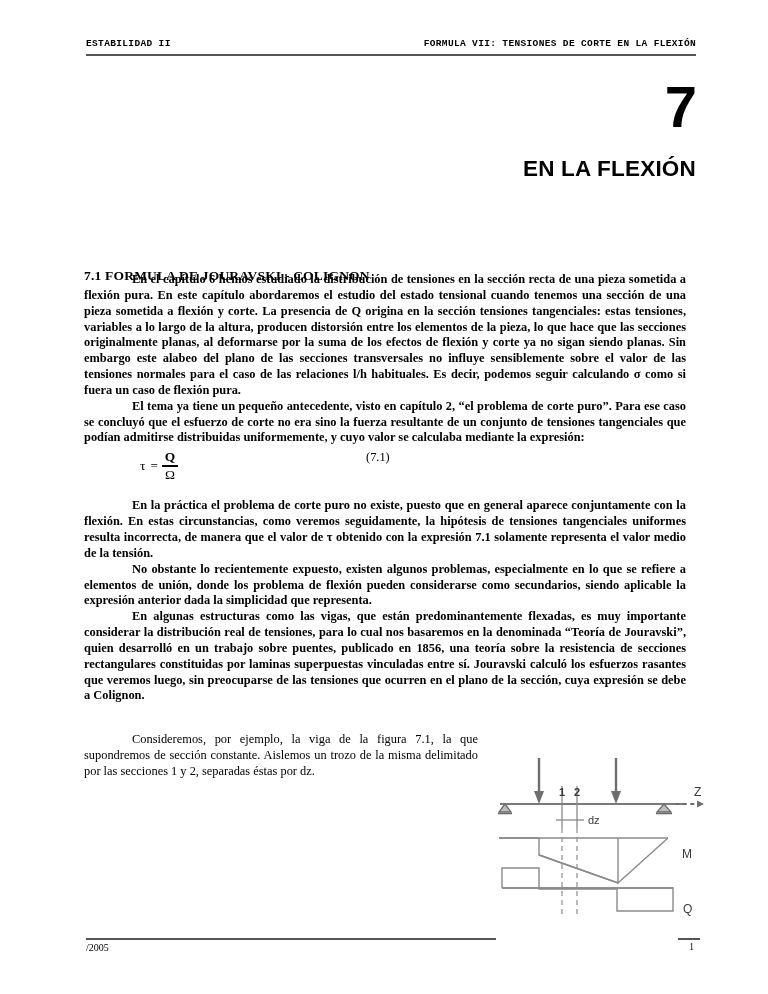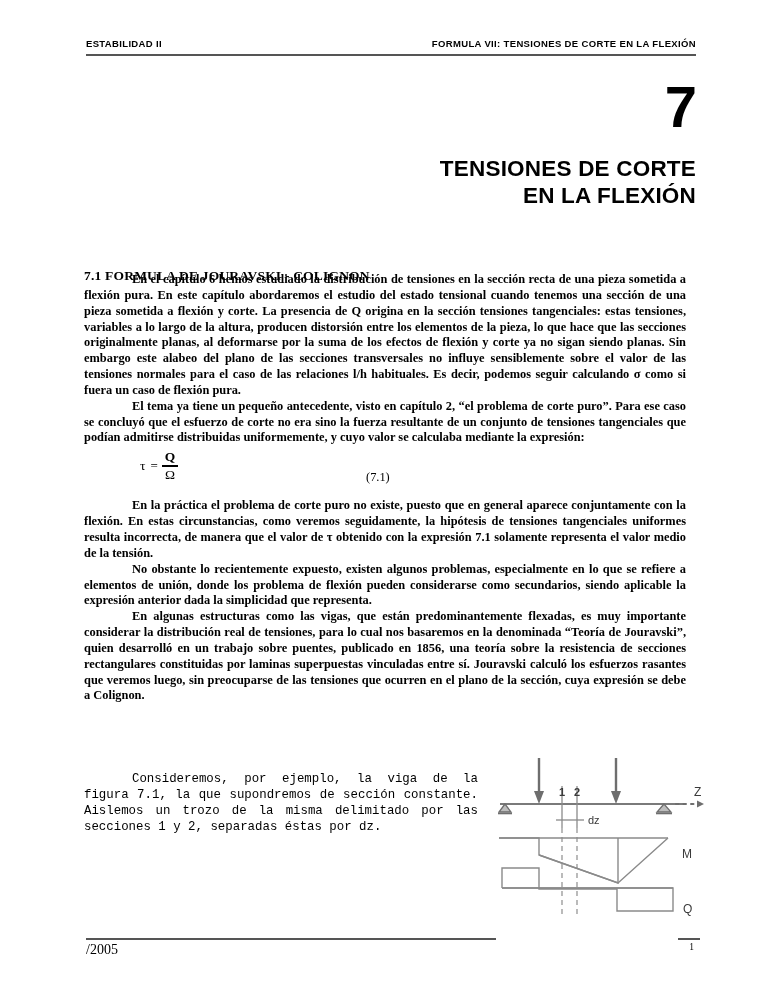--- a/index.html
+++ b/index.html
@@ -22,21 +22,21 @@
 
   
   .header {
     position: absolute;
     left: 86px;
     top: 38px;
     width: 610px;
     display: flex;
     justify-content: space-between;
     align-items: baseline;
-    font-family: Liberation Sans, sans-serif;
+    font-family: Liberation Mono, monospace;
     font-weight: bold;
     font-size: 9.5px;
     letter-spacing: 0.35px;
   }
   .header-rule {
     position: absolute;
     left: 86px;
     top: 54px;
     width: 610px;
     height: 2px;
@@ -129,34 +129,33 @@
     height: 1.4px;
     background: #000;
   }
   .frac .den {
     font-size: 13.5px;
     padding: 1px 3px 0 3px;
   }
   .eq-number {
     position: absolute;
     left: 282px;
-    top: 24px;
+    top: 4px;
     font-size: 12.4px;
   }
 
   
   .lower-col {
     position: absolute;
     left: 84px;
-    top: 772px;
+    top: 732px;
     width: 394px;
     font-size: 12.4px;
     line-height: 15.9px;
     text-align: justify;
-    font-family: Liberation Mono, monospace;
   }
   .lower-col p {
     margin: 0;
     text-indent: 48px;
   }
 
   
   .figure {
     position: absolute;
     left: 498px;
@@ -172,21 +171,21 @@
     left: 86px;
     top: 938px;
     width: 410px;
     height: 2px;
     background: #555555;
   }
   .footer-left {
     position: absolute;
     left: 86px;
     top: 942px;
-    font-size: 14px;
+    font-size: 10px;
   }
   .footer-pagerule {
     position: absolute;
     right: 68px;
     top: 938px;
     width: 22px;
     height: 2px;
     background: #555555;
   }
   .footer-page {
@@ -202,21 +201,20 @@
 <div class="page">
 
   <div class="header">
     <span>ESTABILIDAD II</span>
     <span>FORMULA VII: TENSIONES DE CORTE EN LA FLEXIÓN</span>
   </div>
   <div class="header-rule"></div>
 
   <div class="chapter-number">7</div>
   <div class="chapter-title">
-    <div>TENSIONES DE CORTE</div>
     <div>EN LA FLEXIÓN</div>
   </div>
 
   <div class="section-heading">7.1 FORMULA DE JOURAVSKI - COLIGNON</div>
 
   <div class="body-col">
     <p>En el capítulo 6 hemos estudiado la distribución de tensiones en la sección recta de una pieza sometida a flexión pura. En este capítulo abordaremos el estudio del estado tensional cuando tenemos una sección de una pieza sometida a flexión y corte. La presencia de Q origina en la sección tensiones tangenciales: estas tensiones, variables a lo largo de la altura, producen distorsión entre los elementos de la pieza, lo que hace que las secciones originalmente planas, al deformarse por la suma de los efectos de flexión y corte ya no sigan siendo planas. Sin embargo este alabeo del plano de las secciones transversales no influye sensiblemente sobre el valor de las tensiones normales para el caso de las relaciones l/h habituales. Es decir, podemos seguir calculando σ como si fuera un caso de flexión pura.</p>
     <p>El tema ya tiene un pequeño antecedente, visto en capítulo 2, “el problema de corte puro”. Para ese caso se concluyó que el esfuerzo de corte no era sino la fuerza resultante de un conjunto de tensiones tangenciales que podían admitirse distribuidas uniformemente, y cuyo valor se calculaba mediante la expresión:</p>
 
     <div class="eq-block">

